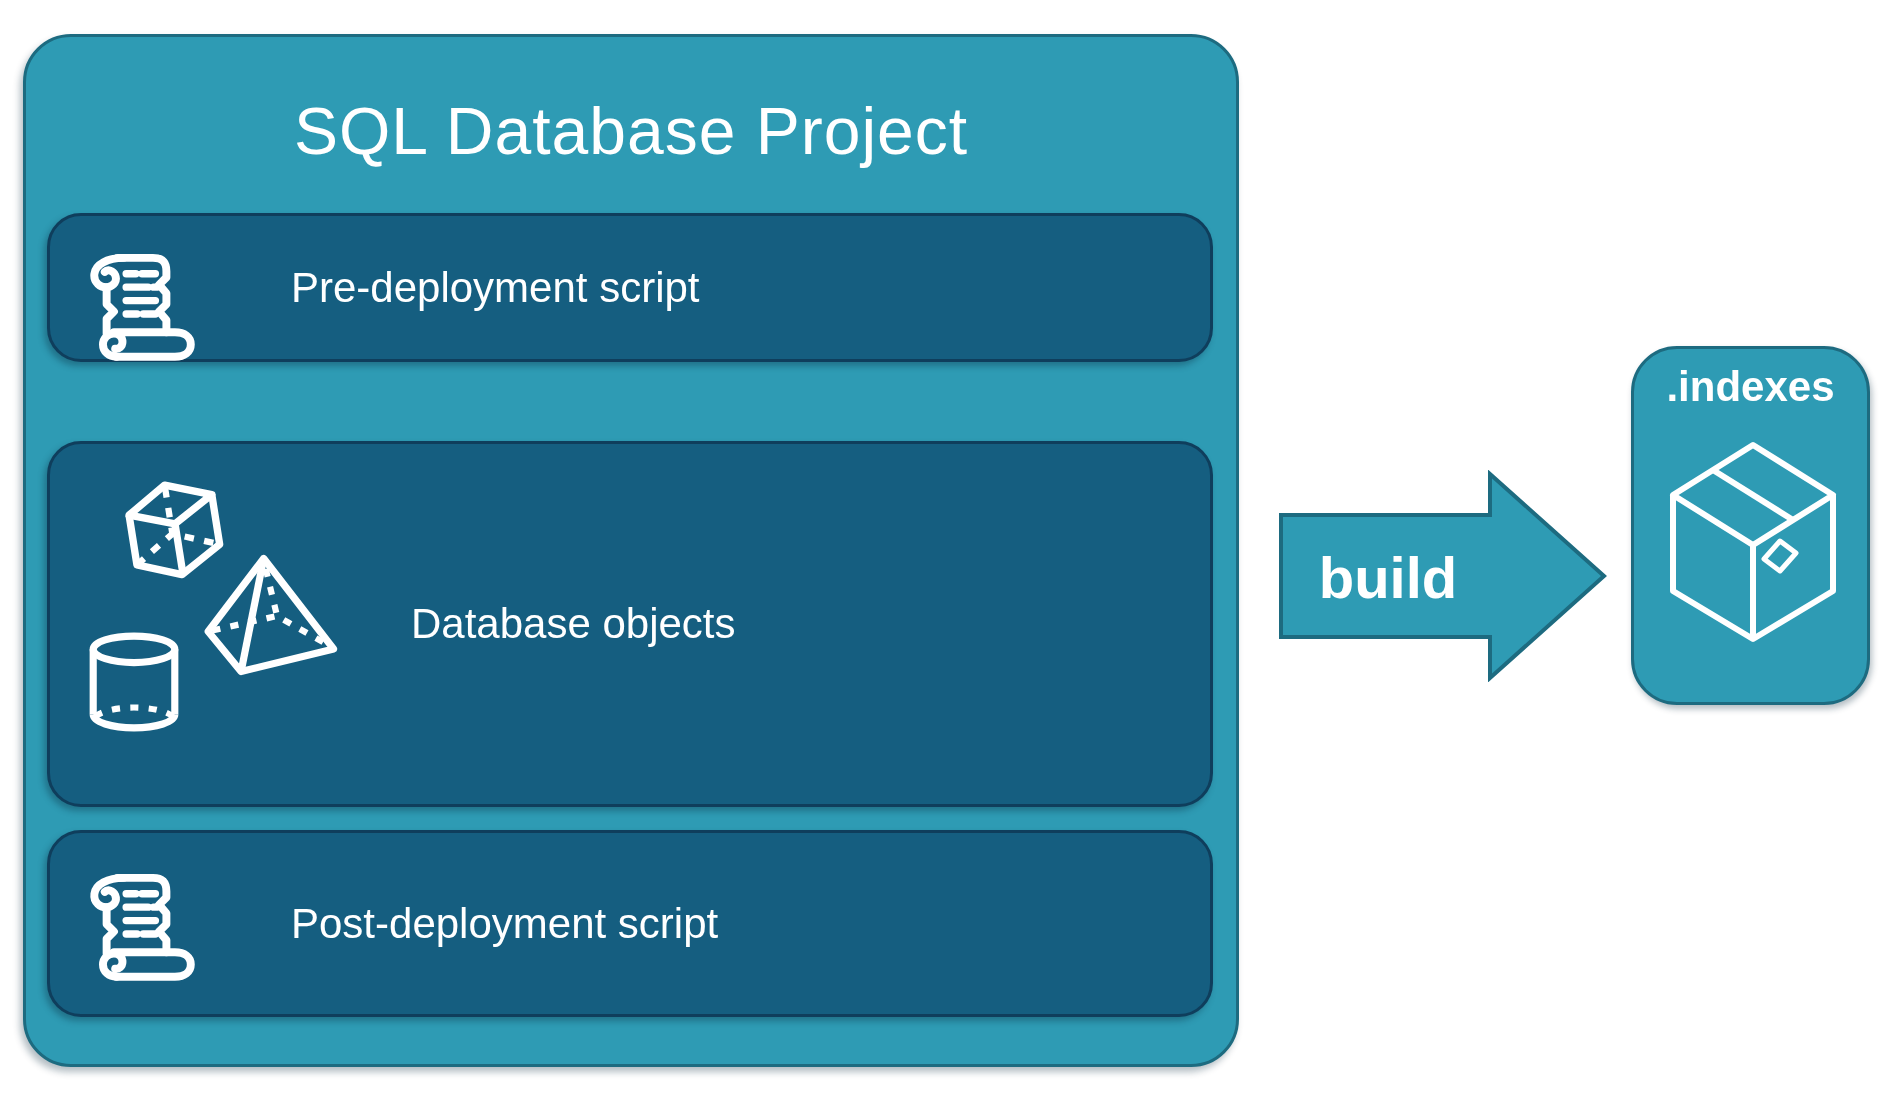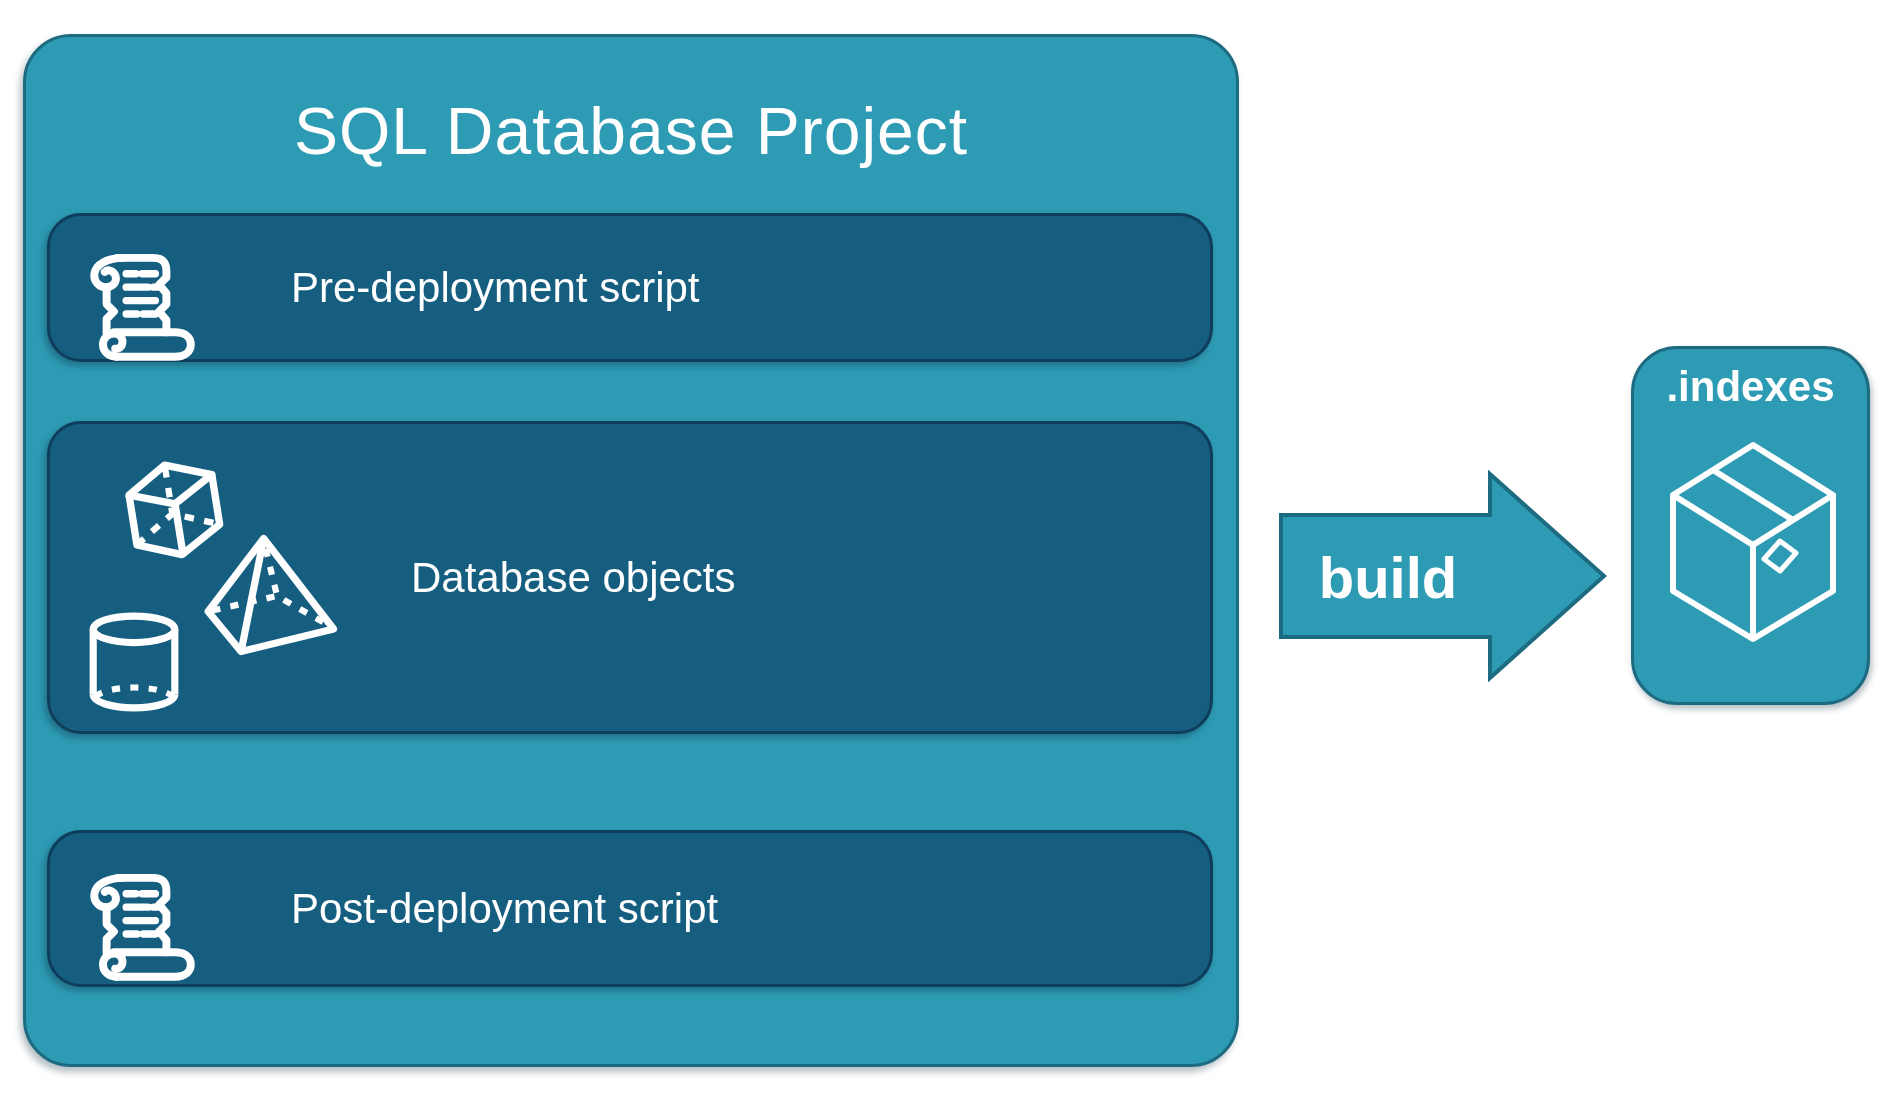--- a/index.html
+++ b/index.html
@@ -44,22 +44,22 @@
     position: absolute;
     left: 21px;
     width: 1166px;
     box-sizing: border-box;
     background: #155E80;
     border: 3px solid #0F3E5C;
     border-radius: 34px;
     box-shadow: -3px 4px 6px rgba(8, 40, 60, 0.35);
   }
   .row-pre  { top: 176px; height: 149px; }
-  .row-db   { top: 384px; height: 313px; }
-  .row-post { top: 793px; height: 157px; }
+  .row-db   { top: 404px; height: 366px; }
+  .row-post { top: 793px; height: 187px; }
   .row-label {
     position: absolute;
     left: 241px;
     top: 50%;
     transform: translateY(-50%);
     color: #ffffff;
     font-size: 42px;
     font-weight: 400;
     white-space: nowrap;
   }

